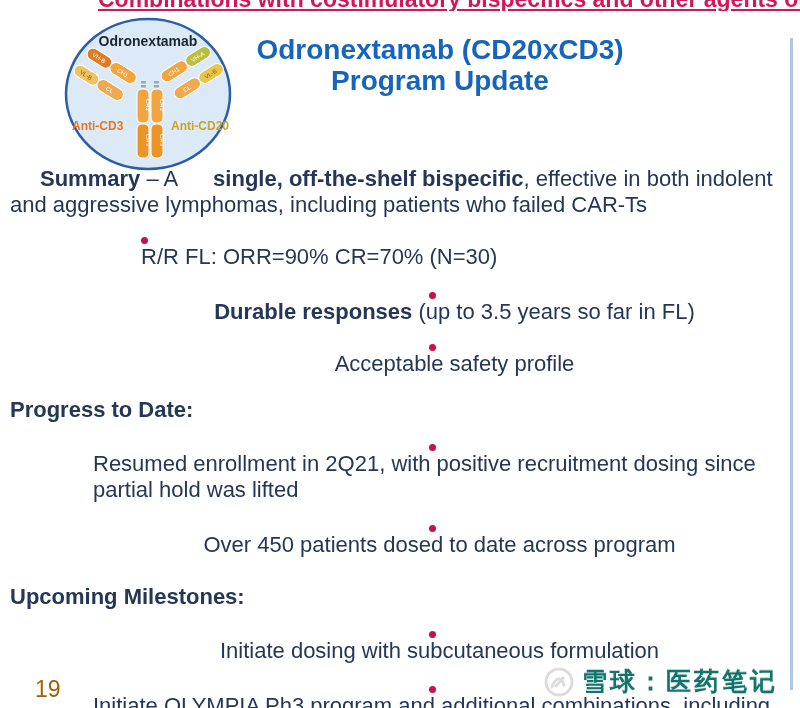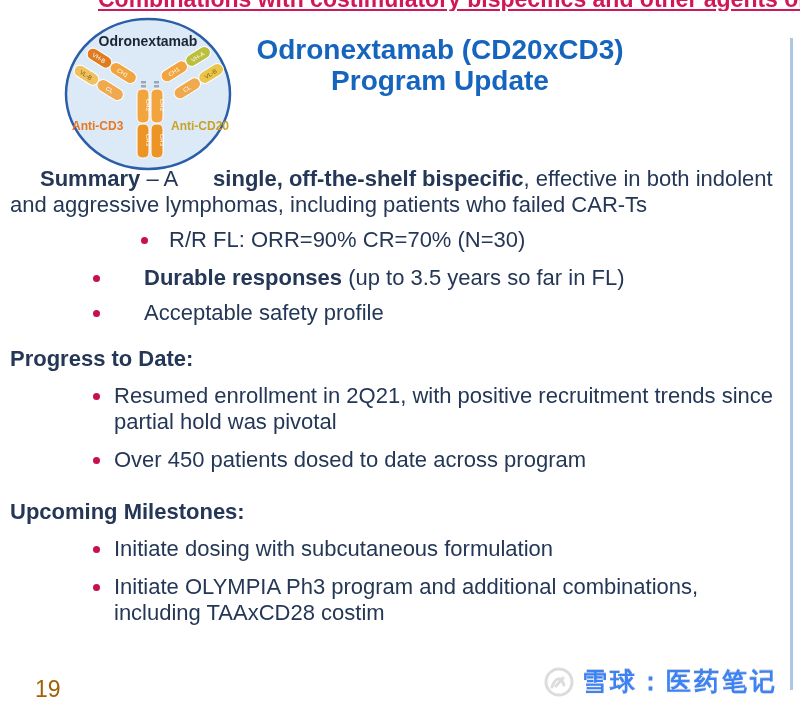--- a/index.html
+++ b/index.html
@@ -41,23 +41,23 @@
   .content {
     position:absolute; top:166px; left:10px; width:776px;
     font-size:22px; line-height:26px; color:#243756;
   }
   .content b { font-weight:bold;margin-left:30px; }
   .summary-para { margin-bottom:9px; }
   .section-heading { font-weight:bold; margin:0 0 11px 0; }
   .mt-progress { margin-top:20px; }
   .mt-milestones { margin-top:26px; }
 
-  .bullet-row { display:flex; margin-bottom:12px; }
+  .bullet-row { display:flex; margin-bottom:12px;flex-direction:column; }
   .bullet-row.lvl3 { margin-left:131px; }
-  .bullet-row.lvl2 { margin-left:83px; }
+  .bullet-row.lvl2 { margin-left:83px;align-items:center; }
   .bullet-row.tight { margin-bottom:9px; }
   .dot {
     flex:none; width:7px; height:7px; border-radius:50%;
     background:#C8104E; margin-top:10px;
   }
   .bullet-row.lvl3 .dot { margin-right:21px; }
   .bullet-row.lvl2 .dot { margin-right:14px; }
   .bullet-text { flex:1; }
 
   
@@ -67,21 +67,21 @@
   }
 
   
   .page-number {
     position:absolute; left:35px; top:676px;
     color:#a16207; font-size:23px;
   }
   .watermark {
     position:absolute; right:22px; top:665px;
     display:flex; align-items:center; gap:7px;
-    color:#3b82f6; font-size:25px; letter-spacing:3px; font-weight:bold;
+    color:#0f766e; font-size:25px; letter-spacing:3px; font-weight:bold;
     text-shadow:0 1px 0 #f4f4f4, 0 -1px 0 #cfcfcf;
   }
 
   
   svg text { font-family:"Liberation Sans", sans-serif; }
 </style>
 </head>
 <body>
 
 <div class="top-strip">
@@ -161,21 +161,21 @@
   </div>
   <div class="bullet-row lvl2 tight">
     <span class="dot"></span>
     <span class="bullet-text"><b></b><span>Acceptable safety profile</span></span>
   </div>
 
   <div class="section-heading mt-progress">Progress to Date:</div>
 
   <div class="bullet-row lvl2">
     <span class="dot"></span>
-    <span class="bullet-text">Resumed enrollment in 2Q21, with positive recruitment trends since partial hold was pivotal</span>
+    <span class="bullet-text">Resumed enrollment in 2Q21, with positive recruitment dosing since partial hold was lifted</span>
   </div>
   <div class="bullet-row lvl2">
     <span class="dot"></span>
     <span class="bullet-text">Over 450 patients dosed to date across program</span>
   </div>
 
   <div class="section-heading mt-milestones">Upcoming Milestones:</div>
 
   <div class="bullet-row lvl2">
     <span class="dot"></span>

